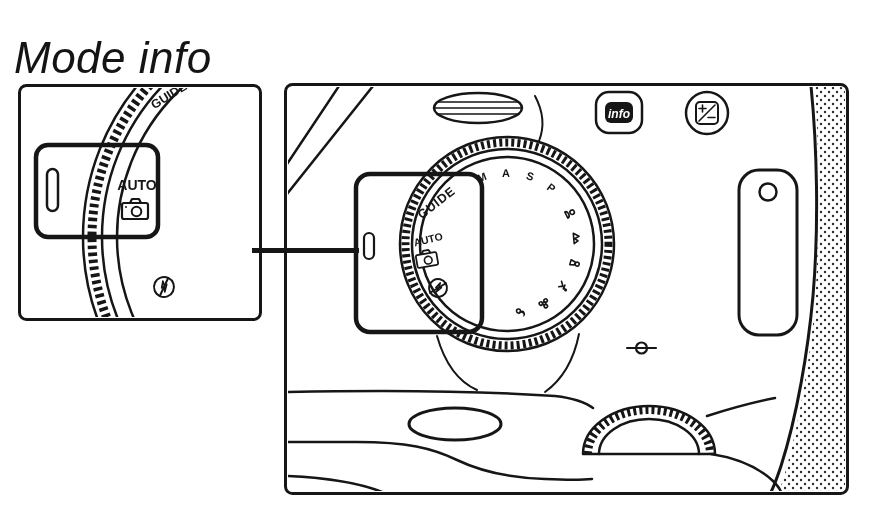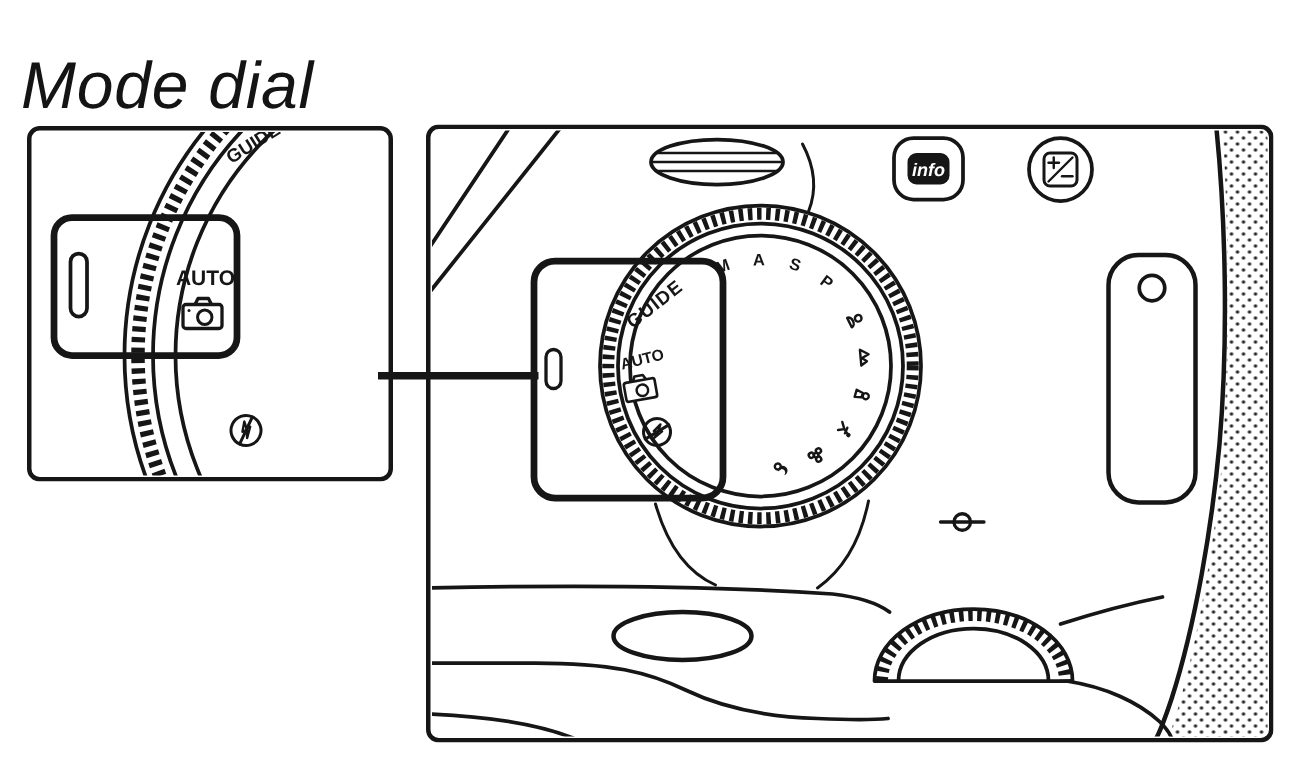--- a/index.html
+++ b/index.html
@@ -19,21 +19,21 @@
   .fillwhite{fill:#ffffff;}
   .filldark{fill:#161616;stroke:none;}
   .dial-txt{font-family:"Liberation Sans",sans-serif;font-weight:bold;
        fill:#161616;}
   .info-txt{font-family:"Liberation Sans",sans-serif;font-weight:bold;
        font-style:italic;fill:#ffffff;}
 </style>
 </head>
 <body>
 
-<h1 class="page-title">Mode dial</h1>
+<h1 class="page-title">Mode info</h1>
 
 <div class="connector"></div>
 
 <svg class="panel" style="left:18px;top:84px;" width="244" height="237" viewBox="0 0 244 237">
   <defs>
     <clipPath id="insetClip">
         <rect x="4" y="4" width="236" height="229" rx="5"></rect>
       </clipPath>
   </defs>
   <g clip-path="url(#insetClip)">

